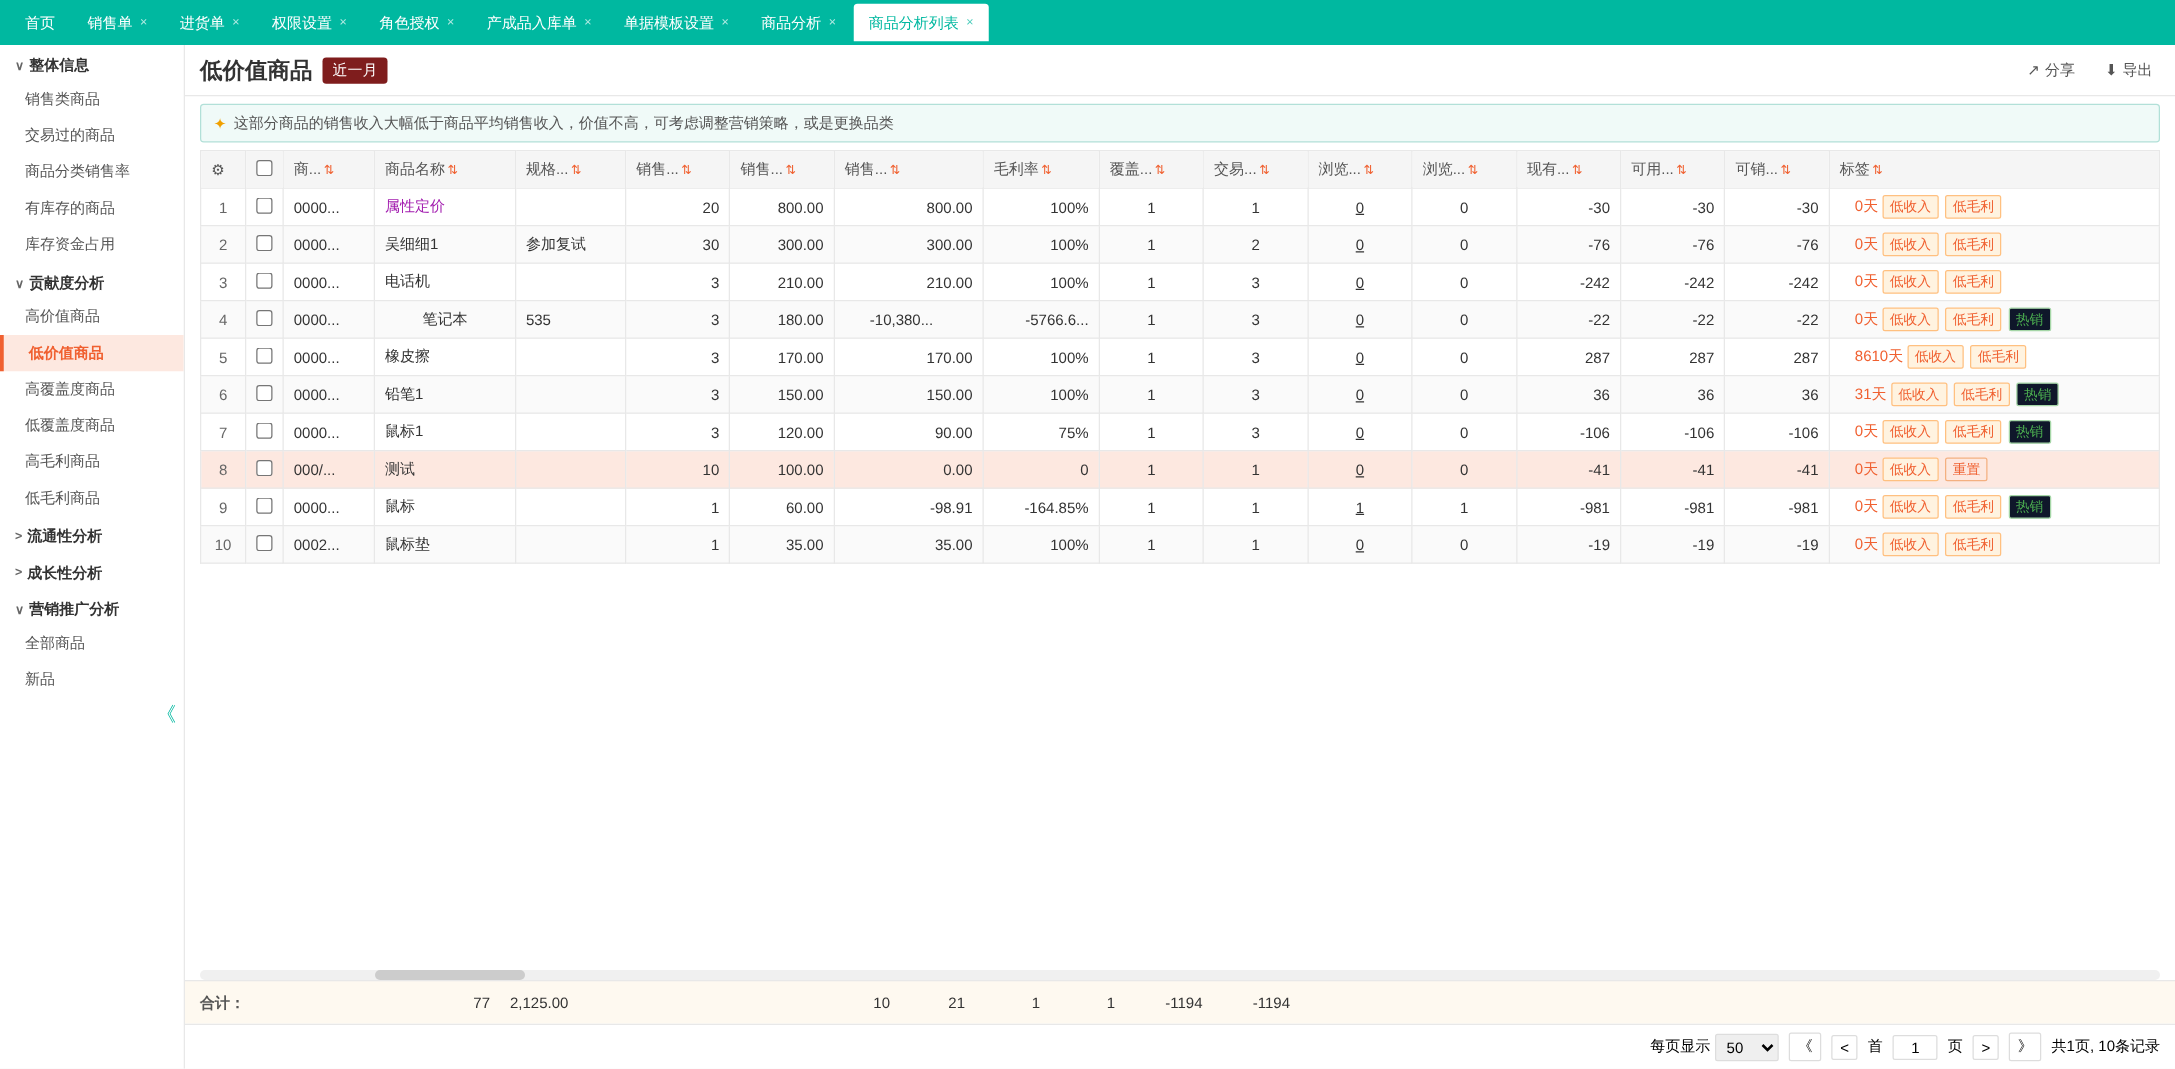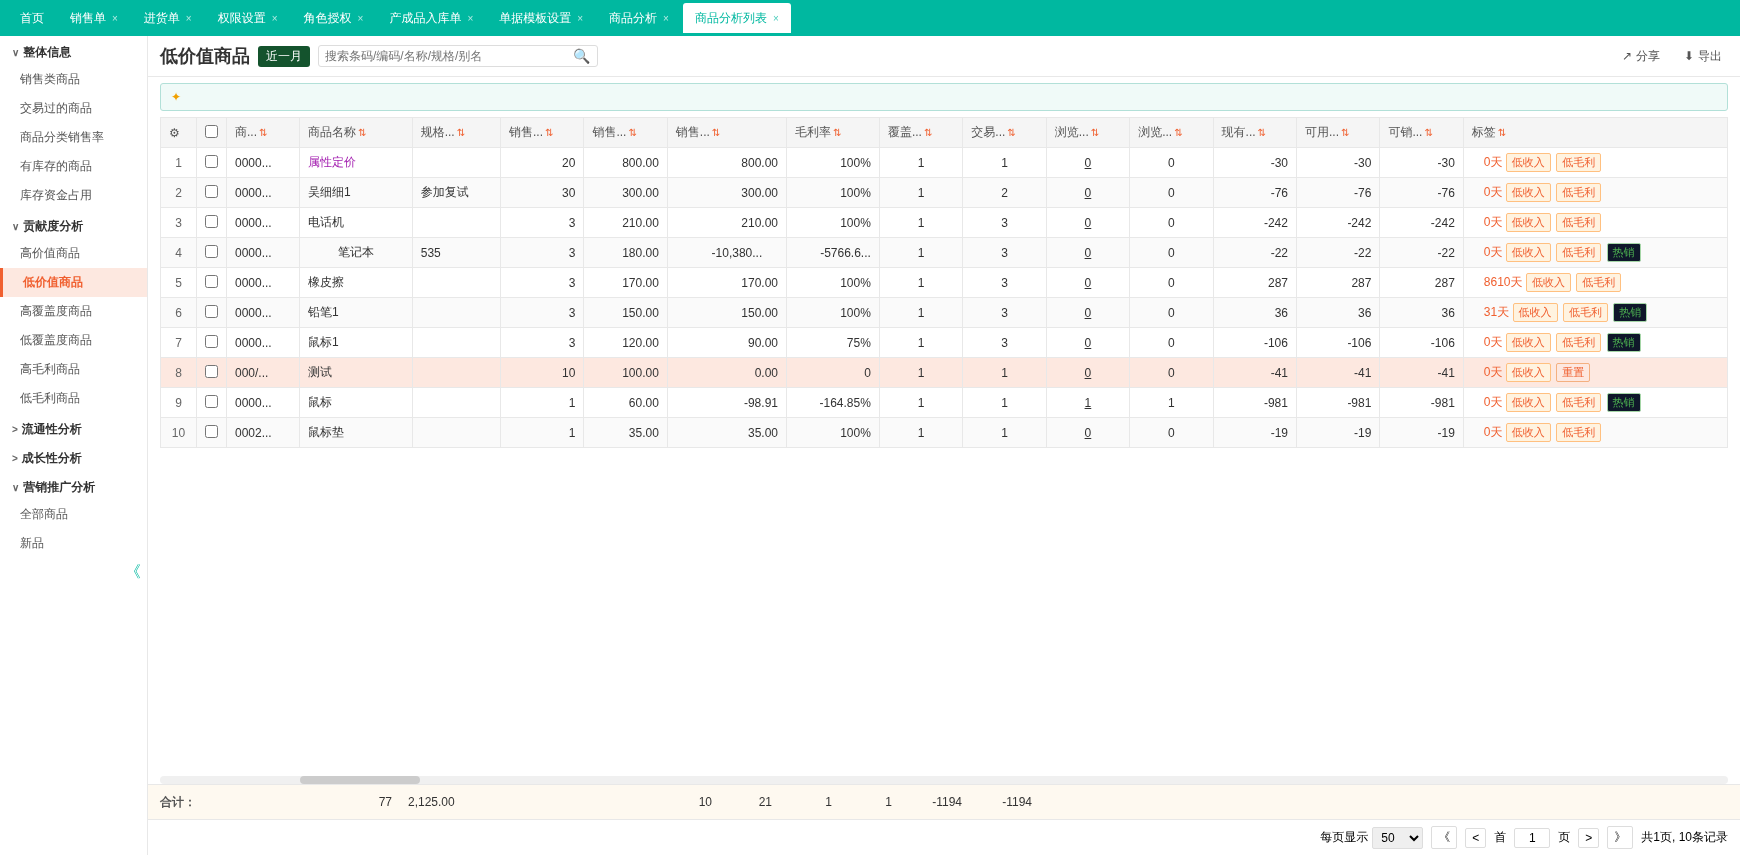--- a/index.html
+++ b/index.html
@@ -76,21 +76,21 @@
       padding: 8px 12px;
       border-bottom: 1px solid #e8e8e8;
       gap: 8px;
     }
     .page-title {
       font-size: 18px;
       font-weight: bold;
       color: #333;
     }
     .filter-tag {
-      background: #14532d;
+      background: #7f1d1d;
       color: #fff;
       padding: 2px 8px;
       border-radius: 3px;
       font-size: 12px;
       cursor: pointer;
     }
     .search-box {
       display: flex;
       align-items: center;
       border: 1px solid #ddd;
@@ -330,38 +330,35 @@
       </div>
       <div class="sidebar-item">全部商品</div>
       <div class="sidebar-item">新品</div>
       <div class="sidebar-collapse-btn">《</div>
   </div>
 
   <div class="content">
     <div class="content-header">
       <span class="page-title">低价值商品</span>
       <span class="filter-tag">近一月</span>
-      <div class="search-box">
-        <input type="text" placeholder="搜索条码/编码/名称/规格/别名" style="">
-        <span class="search-icon">🔍</span>
-      </div>
       <div class="header-actions">
         <div class="action-btn">
           <span>↗</span>
           <span>分享</span>
         </div>
         <div class="action-btn">
           <span>⬇</span>
           <span>导出</span>
         </div>
       </div>
     </div>
 
     <div class="info-banner">
       <span class="star">✦</span>
+      <span>这部分商品的销售收入大幅低于商品平均销售收入，价值不高，可考虑调整营销策略，或是更换品类</span>
     </div>
 
     <div class="table-container">
       <table>
         <thead>
           <tr>
             <th>⚙</th>
             <th class="checkbox-cell"><input type="checkbox" style=""></th>
             <th>商...<span class="sort-icon">⇅</span></th>
             <th>商品名称<span class="sort-icon">⇅</span></th>
@@ -439,21 +436,21 @@
               <td><span class="days-orange">0天</span> <span class="tag tag-orange">低收入</span> <span class="tag tag-orange">低毛利</span> </td>
             </tr>
             <tr>
               <td class="col-num">4</td>
               <td class="checkbox-cell"><input type="checkbox" style=""></td>
               <td>0000...</td>
               <td style="cursor:pointer; color:#333;padding-left:38px;">笔记本</td>
               <td>535</td>
               <td style="text-align:right;">3</td>
               <td style="text-align:right;">180.00</td>
-              <td style="text-align:center;padding-left:28px;">-10,380...</td>
+              <td style="text-align:left;padding-left:28px;">-10,380...</td>
               <td style="text-align:right;">-5766.6...</td>
               <td style="text-align:center;">1</td>
               <td style="text-align:center;">3</td>
               <td style="text-align:center;"><span class="link-underline">0</span></td>
               <td style="text-align:center;">0</td>
               <td style="text-align:right;">-22</td>
               <td style="text-align:right;">-22</td>
               <td style="text-align:right;">-22</td>
               <td><span class="days-orange">0天</span> <span class="tag tag-orange">低收入</span> <span class="tag tag-orange">低毛利</span> <span class="tag tag-green">热销</span> </td>
             </tr>

